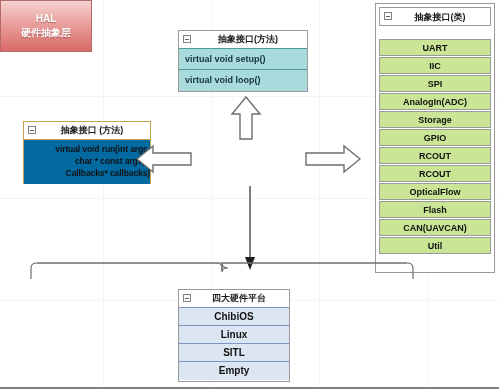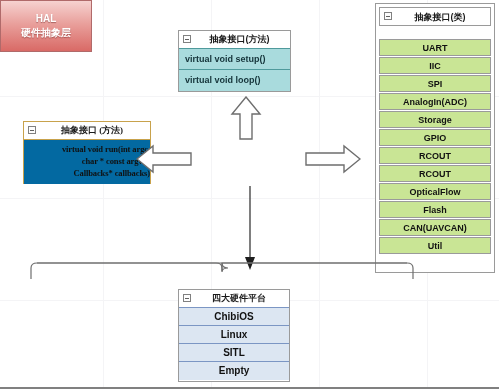--- a/index.html
+++ b/index.html
@@ -105,21 +105,21 @@
     border: 1px solid #9a9a9a;
     margin-bottom: 1px;
     font-size: 9px;
   }
   .green-row:last-child { margin-bottom: 0; }
 
   
   #iface-method-box {
     left: 178px;
     top: 30px;
-    width: 113px;
+    width: 130px;
     height: 62px;
     padding: 0;
   }
   #iface-method-box .box-title { border-bottom: 1px solid #4f9a9c; }
   .teal-row {
     height: 21px;
     line-height: 20px;
     background: #a9dbdd;
     border-bottom: 1px solid #4f9a9c;
     text-align: left;
@@ -129,21 +129,20 @@
   }
   .teal-row:last-child { border-bottom: none; }
 
   
   #iface-run-box {
     left: 23px;
     top: 121px;
     width: 128px;
     height: 63px;
     border-color: #c8a24c;
-    font-family: Liberation Serif, serif;
   }
   #iface-run-box .box-title { border-bottom: 1px solid #c8a24c; }
   #iface-run-body {
     background: #0369a1;
     height: 44px;
     padding: 3px 0 0 4px;
     box-sizing: border-box;
     font-size: 8.5px;
     line-height: 12px;
     font-weight: bold;

